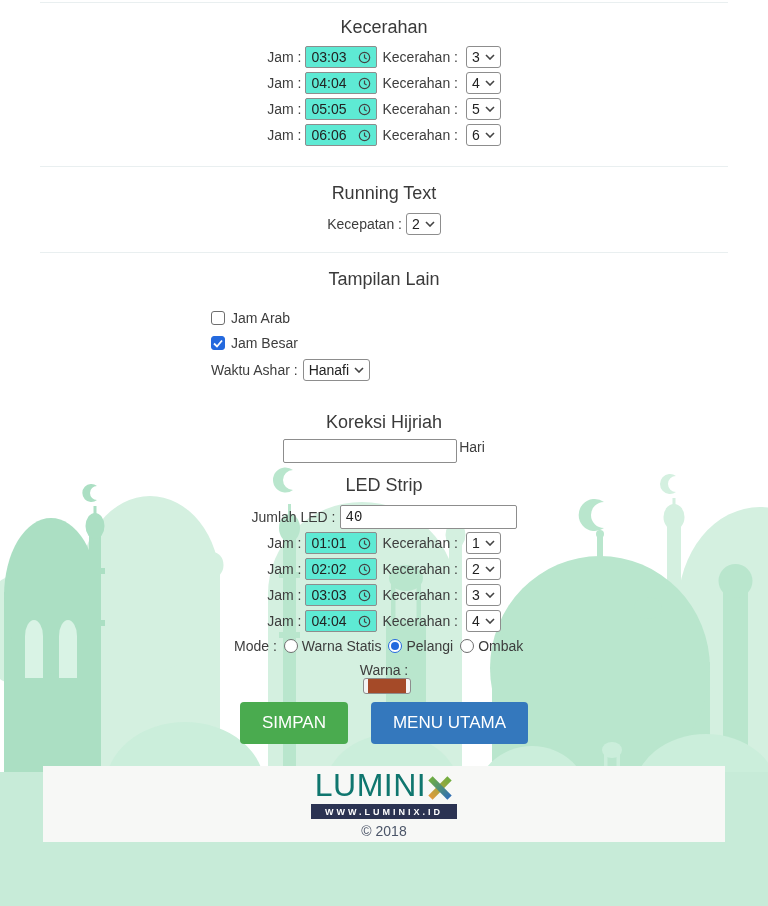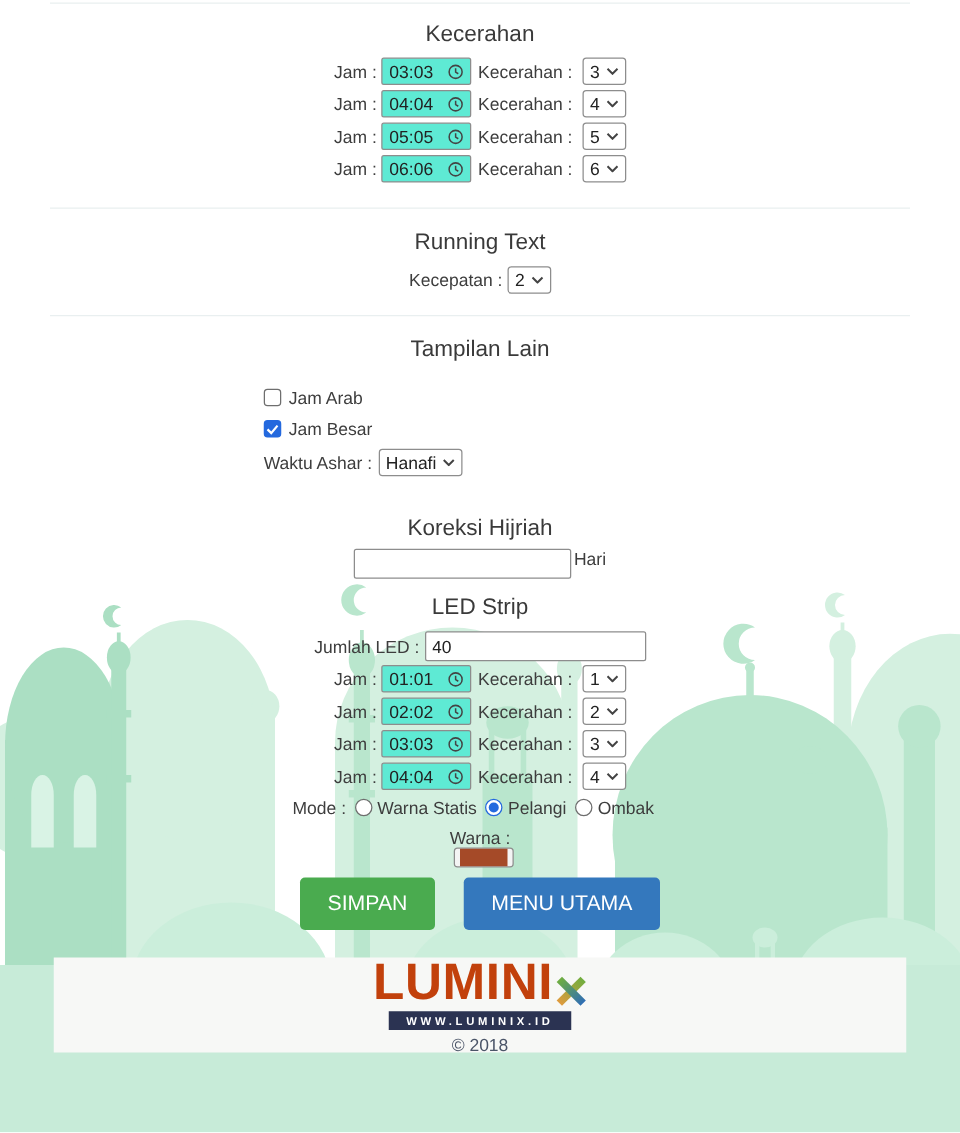--- a/index.html
+++ b/index.html
@@ -45,21 +45,21 @@
     width:14px; height:14px; border:1px solid #6e6e6e; border-radius:3px; background:#fff;
     display:inline-flex; align-items:center; justify-content:center; margin-right:6px; flex:0 0 auto;
   }
   .checkbox.checked { border-color:#2469de; }
   .ashar-row { display:flex; align-items:center; height:24px; margin-bottom:2px; }
   .ashar-row .fake-select { margin-left:5px; }
 
   .koreksi-row { display:flex; justify-content:center; align-items:flex-start; height:26px; margin-top:6px; }
   .text-input {
     height:24px; border:1px solid #8d8d8d; border-radius:2px; background:#fff; padding:0 5px; font-size:14px;
-    font-family:Liberation Sans, sans-serif; color:#222; outline:none;
+    font-family:Liberation Mono, monospace; color:#222; outline:none;
   }
   .koreksi-input { width:174px; }
   .koreksi-row .suffix { margin-left:2px; }
 
   .jumlah-row { display:flex; justify-content:center; align-items:center; height:26px; margin-top:8px; }
   .jumlah-input { width:177px; margin-left:4px; }
 
   .mode-warna { width:300px; margin:2px auto 0; }
   .mode-row { display:flex; align-items:center; height:20px; }
   .radio-item { display:flex; align-items:center; margin-left:7px; }
@@ -80,21 +80,21 @@
   .btn {
     height:42px; border:none; border-radius:4px; color:#fff; font-size:17px;
     font-family:"Liberation Sans","DejaVu Sans",sans-serif; padding:0 22px; cursor:pointer;
   }
 
   .footer-box {
     width:682px; margin:22px auto 0; height:76px; background:#f7f8f6;
     display:flex; flex-direction:column; align-items:center; justify-content:center;
   }
   .logo-line { display:flex; align-items:flex-end; line-height:1; }
-  .logo-word { font-size:41px; font-weight:bold; color:#c2410c; letter-spacing:0.5px; }
+  .logo-word { font-size:32px; font-weight:normal; color:#0f766e; letter-spacing:0.5px; }
   .logo-x { width:26px; height:26px; margin-left:1px; }
   .logo-bar {
     background:#2b3352; color:#fff; font-size:9px; letter-spacing:3px; font-weight:bold;
     padding:3px 14px 2px; margin-top:3px;
   }
   .copyright { font-size:14px; color:#4b5568; margin-top:4px; }
 
   .clock-icon svg, .chev svg { display:block; }
 </style>
 </head>

